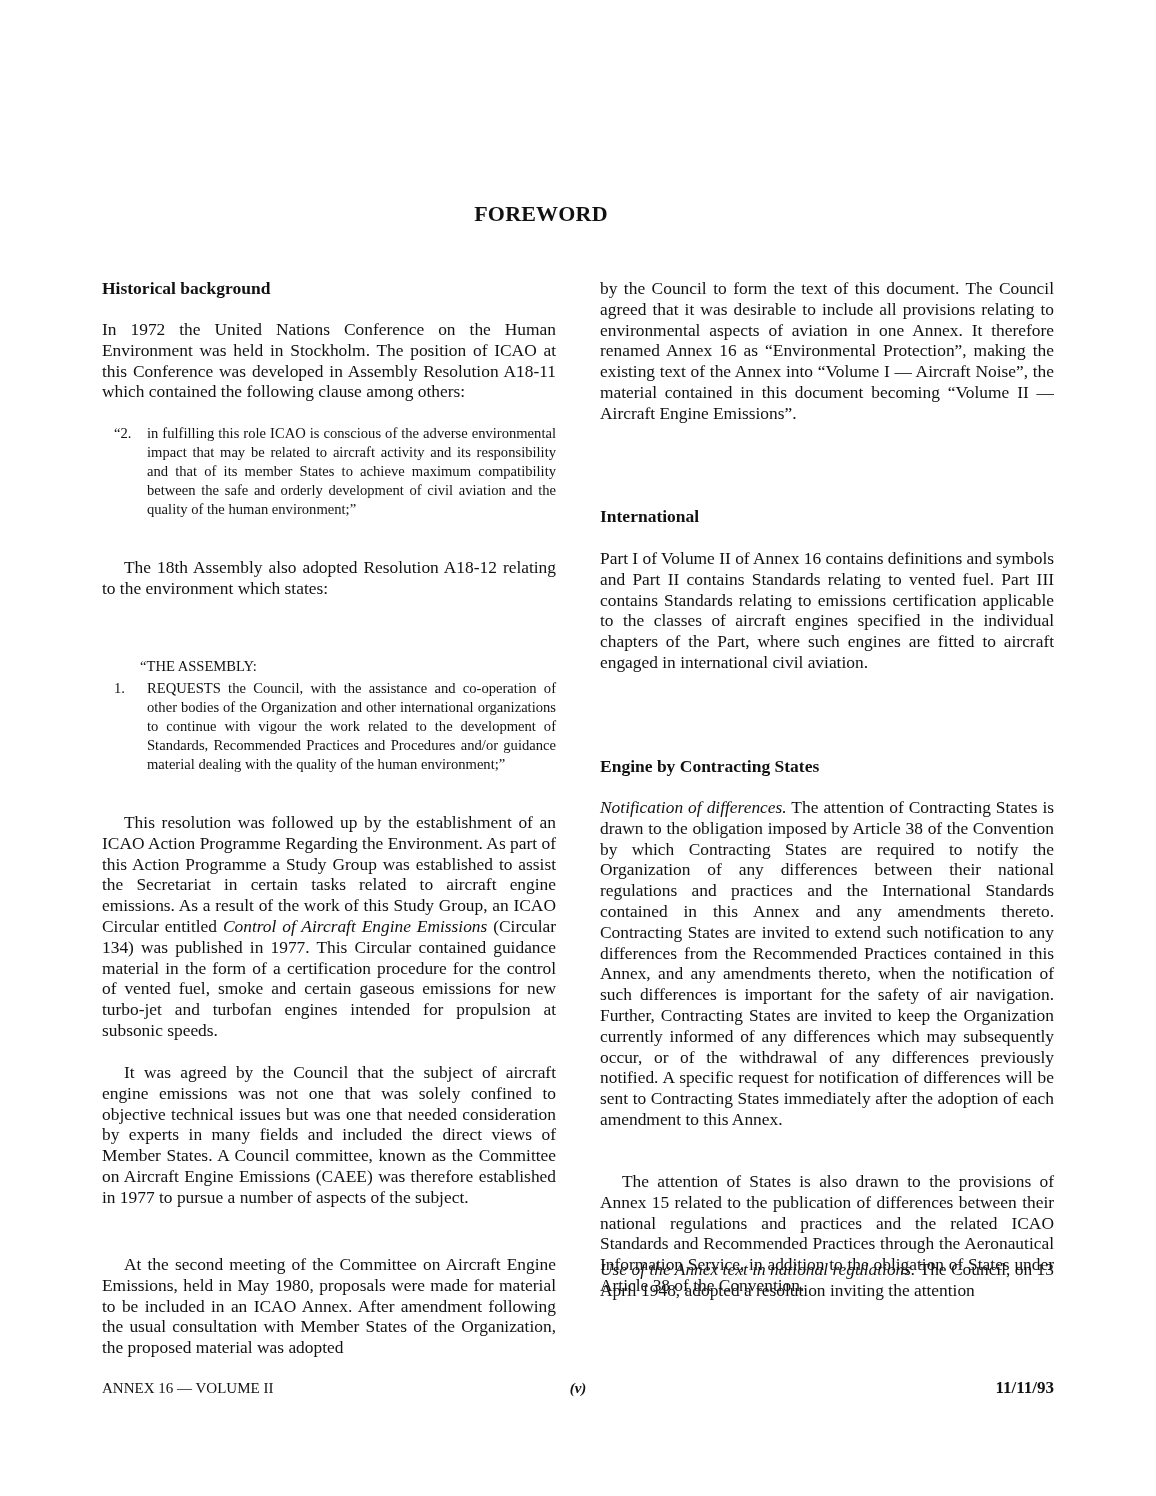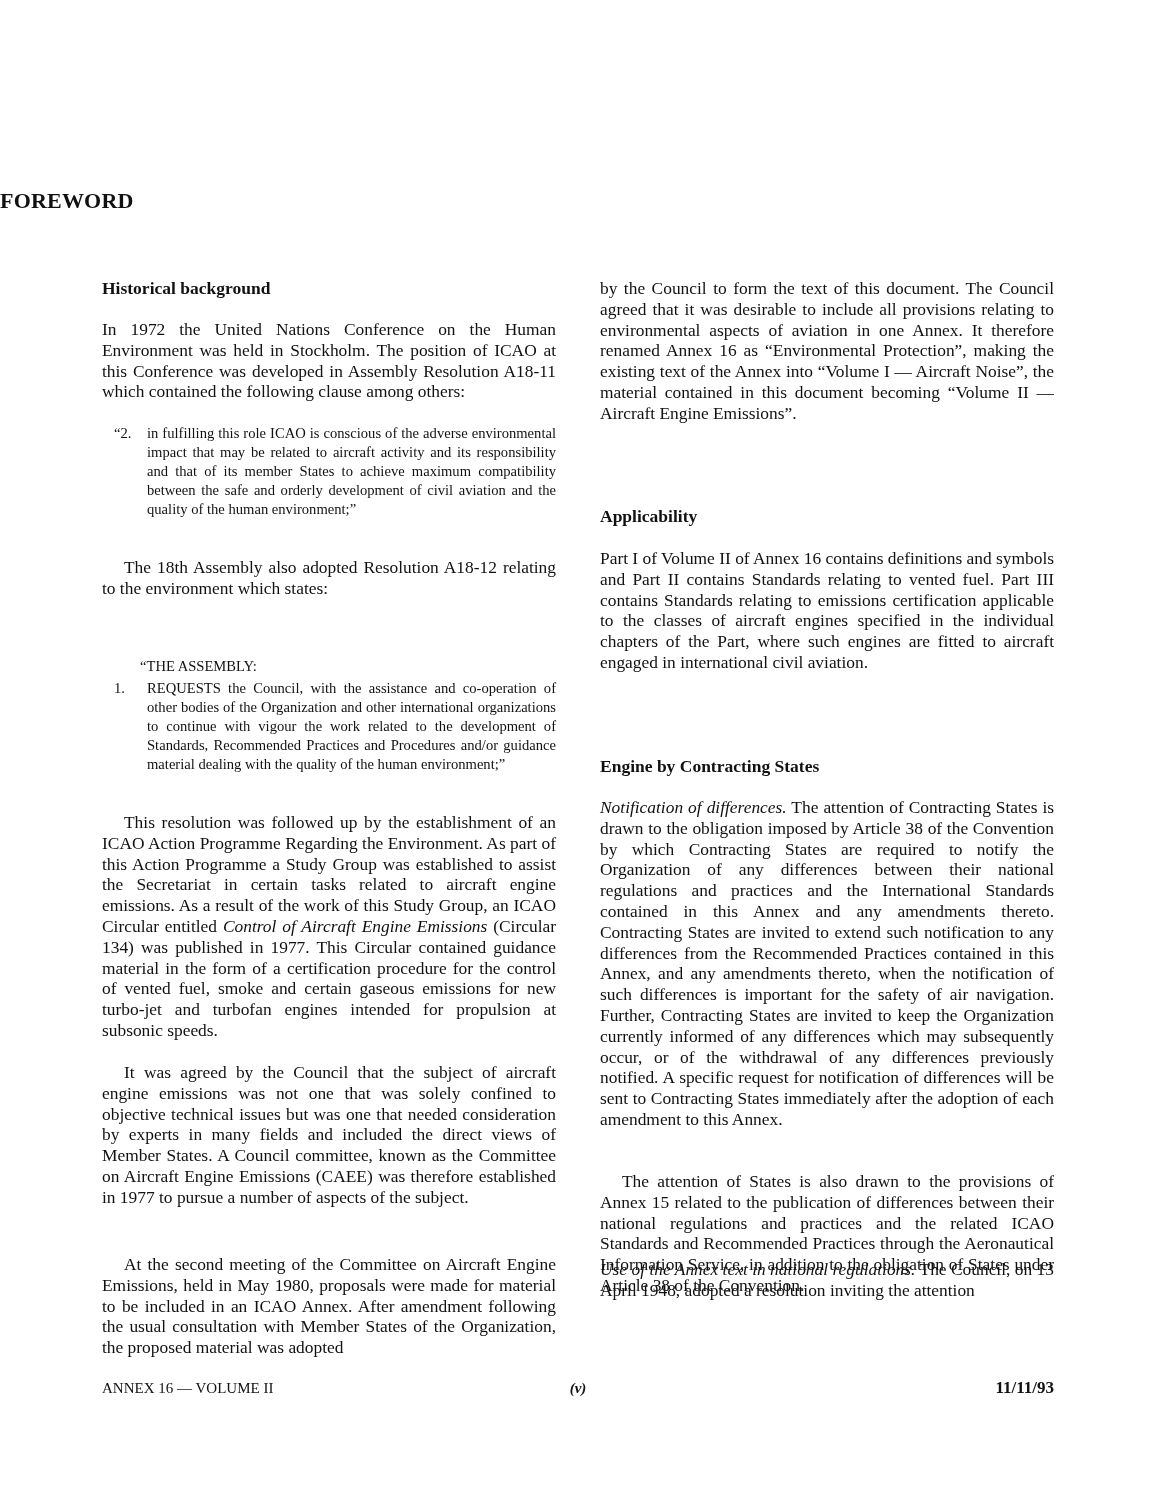--- a/index.html
+++ b/index.html
@@ -1,19 +1,19 @@
 <!DOCTYPE html>
 <html><head>
 <meta charset="utf-8">
 <style>
   html, body { margin: 0; padding: 0; background: #ffffff; }
   body { width: 1156px; height: 1496px; position: relative; overflow: hidden;
          font-family: "Liberation Serif", "DejaVu Serif", serif; color: #111; }
-  .page-title { position: absolute; left: 0; width: 1056px; top: 188px; 
-         font-size: 22px; font-weight: bold; margin: 0; letter-spacing: 0.2px; }
+  .page-title { position: absolute; left: 0; width: 1056px; top: 188px; text-align: center;
+         font-size: 22px; font-weight: bold; margin: 13px; letter-spacing: 0.2px; }
   .col { position: absolute; width: 454px; }
   .col-left { left: 102px; }
   .col-right { left: 600px; }
   .h2 { position: absolute; left: 0; width: 454px; font-weight: bold;
         font-size: 17.5px; margin: 0; line-height: 20px; }
   .para { position: absolute; left: 0; width: 454px; margin: 0; font-size: 17.4px;
           line-height: 20.8px; text-align: justify; text-align-last: left; }
   .para.indent { text-indent: 22px; }
   .quote { position: absolute; left: 0; width: 454px; margin: 0; font-size: 14.6px;
            line-height: 19px; text-align: justify; text-align-last: left; }
@@ -53,21 +53,21 @@
   <p class="para indent" style="top:812px;"><span>This resolution was followed up by the establishment of an ICAO Action Programme Regarding the Environment. As part of this Action Programme a Study Group was established to assist the Secretariat in certain tasks related to aircraft engine emissions. As a result of the work of this Study Group, an ICAO Circular entitled </span><span class="it">Control of Aircraft Engine Emissions</span><span> (Circular 134) was published in 1977. This Circular contained guidance material in the form of a certification procedure for the control of vented fuel, smoke and certain gaseous emissions for new turbo-jet and turbofan engines intended for propulsion at subsonic speeds.</span></p>
 
   <p class="para indent" style="top:1062px;">It was agreed by the Council that the subject of aircraft engine emissions was not one that was solely confined to objective technical issues but was one that needed consideration by experts in many fields and included the direct views of Member States. A Council committee, known as the Committee on Aircraft Engine Emissions (CAEE) was therefore established in 1977 to pursue a number of aspects of the subject.</p>
 
   <p class="para indent" style="top:1254px;">At the second meeting of the Committee on Aircraft Engine Emissions, held in May 1980, proposals were made for material to be included in an ICAO Annex. After amendment following the usual consultation with Member States of the Organization, the proposed material was adopted</p>
 </div>
 
 <div class="col col-right" style="top:0;">
   <p class="para" style="top:278px;">by the Council to form the text of this document. The Council agreed that it was desirable to include all provisions relating to environmental aspects of aviation in one Annex. It therefore renamed Annex 16 as “Environmental Protection”, making the existing text of the Annex into “Volume I — Aircraft Noise”, the material contained in this document becoming “Volume II — Aircraft Engine Emissions”.</p>
 
-  <h2 class="h2" style="top:506px;">Applicability</h2>
+  <h2 class="h2" style="top:506px;">International</h2>
 
   <p class="para" style="top:548px;">Part I of Volume II of Annex 16 contains definitions and symbols and Part II contains Standards relating to vented fuel. Part III contains Standards relating to emissions certification applicable to the classes of aircraft engines specified in the individual chapters of the Part, where such engines are fitted to aircraft engaged in international civil aviation.</p>
 
   <h2 class="h2" style="top:756px;">Engine by Contracting States</h2>
 
   <p class="para" style="top:797px;"><span class="it">Notification of differences.</span><span> The attention of Contracting States is drawn to the obligation imposed by Article 38 of the Convention by which Contracting States are required to notify the Organization of any differences between their national regulations and practices and the International Standards contained in this Annex and any amendments thereto. Contracting States are invited to extend such notification to any differences from the Recommended Practices contained in this Annex, and any amendments thereto, when the notification of such differences is important for the safety of air navigation. Further, Contracting States are invited to keep the Organization currently informed of any differences which may subsequently occur, or of the withdrawal of any differences previously notified. A specific request for notification of differences will be sent to Contracting States immediately after the adoption of each amendment to this Annex.</span></p>
 
   <p class="para indent" style="top:1171px;">The attention of States is also drawn to the provisions of Annex 15 related to the publication of differences between their national regulations and practices and the related ICAO Standards and Recommended Practices through the Aeronautical Information Service, in addition to the obligation of States under Article 38 of the Convention.</p>
 
   <p class="para" style="top:1259px;"><span class="it">Use of the Annex text in national regulations.</span><span> The Council, on 13 April 1948, adopted a resolution inviting the attention</span></p>

